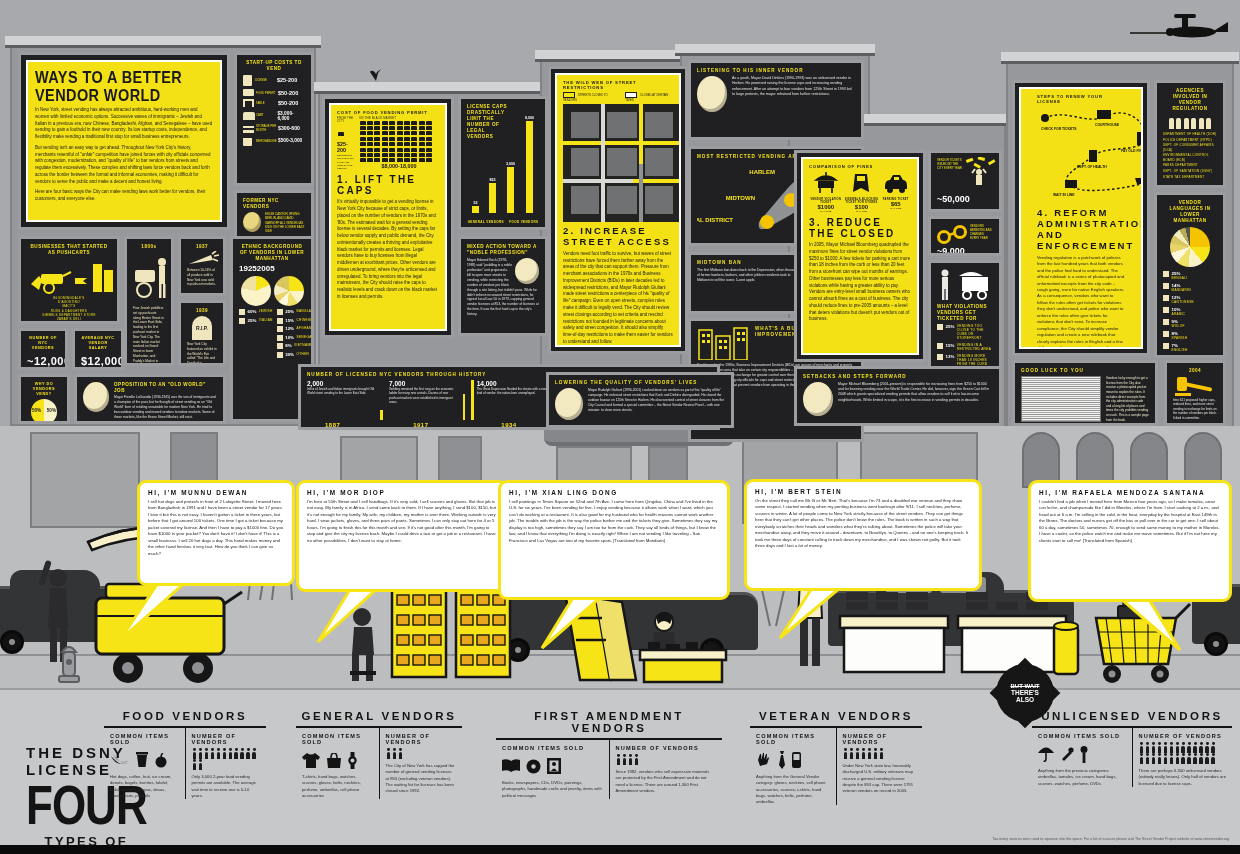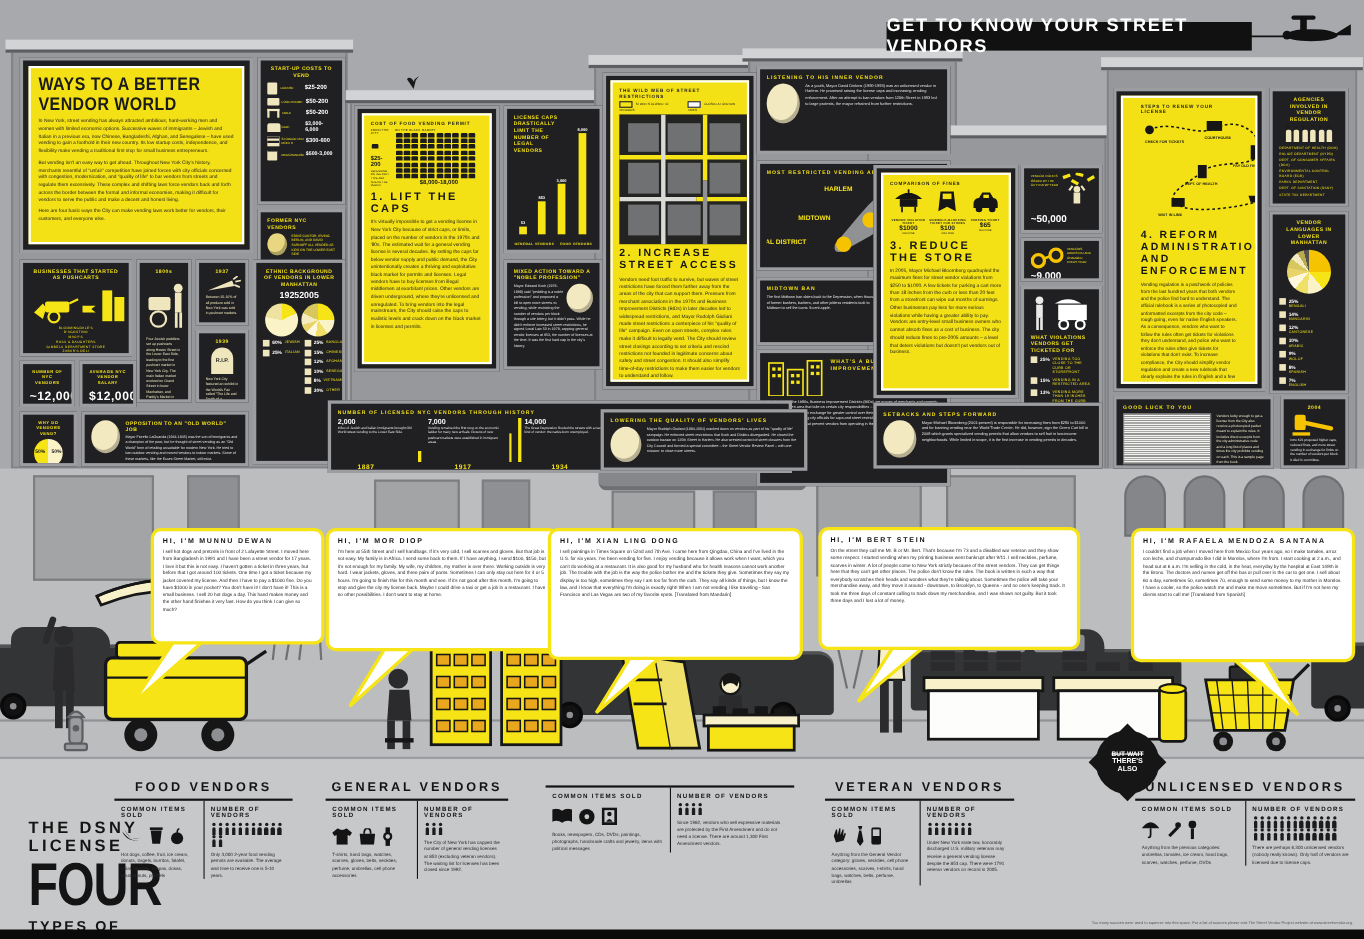--- a/index.html
+++ b/index.html
@@ -48,23 +48,20 @@
   .langit{display:flex;align-items:flex-start;margin-bottom:3px;width:30px;}
   .clip{background:#fdfdfb;border:1px solid #777;
         background-image:repeating-linear-gradient(180deg,#fff 0 1px,#9b9b98 1px 2px,#fff 2px 3px,#b0b0ad 3px 4px);
         opacity:.95;}
 </style>
 </head>
 <body>
 
 <div class="poster">
 
-  <div class="abs" style="left:806px;top:20px;width:332px;height:26px;background:#111;color:#fff;display:flex;align-items:center;justify-content:center;font-weight:bold;font-size:16.5px;letter-spacing:1.5px;z-index:40;">
-    <span>GET TO KNOW YOUR STREET VENDORS</span>
-  </div>
   <svg class="abs" style="left:1130px;top:6px;width:110px;height:42px;z-index:40;" viewBox="0 0 110 42">
     <line x1="0" y1="27" x2="38" y2="27" stroke="#111" stroke-width="1.5"></line>
     <ellipse cx="62" cy="26" rx="24" ry="5.5" fill="#111"></ellipse>
     <rect x="52" y="10" width="6" height="18" fill="#111"></rect>
     <rect x="44" y="8" width="22" height="4" fill="#111" rx="2"></rect>
     <path d="M82 26 L98 16 L98 26 Z" fill="#111"></path>
     <circle cx="40" cy="26" r="4" fill="#111"></circle>
   </svg>
 
   <div class="bldg" style="left:10px;top:44px;width:306px;height:382px;"></div>
@@ -174,21 +171,21 @@
   <div class="blk pad" style="left:178px;top:300px;width:48px;height:66px;z-index:5;">
     <div class="yt" style="text-align:center;">1939</div>
     <div style="width:20px;height:24px;background:#efe6bd;border-radius:10px 10px 0 0;margin:2px auto;text-align:center;">
       <span style="font-size:5px;font-weight:bold;color:#202022;line-height:24px;">R.I.P.</span>
     </div>
     <div class="t4" style="font-size:3.2px;color:#efe6bd;">New York City featured an exhibit in the World's Fair called "The Life and Death of a Pushcart."</div>
   </div>
 
   <div class="blk pad" style="left:230px;top:236px;width:84px;height:186px;z-index:5;">
     <div class="yt" style="text-align:center;margin-bottom:2px;">ETHNIC BACKGROUND OF VENDORS IN LOWER MANHATTAN</div>
-    <div style="display:flex;justify-content:center;">
+    <div style="display:flex;justify-content:flex-start;">
       <span class="wt" style="font-size:8px;">1925</span>
       <span class="wt" style="font-size:8px;">2005</span>
     </div>
     <div style="display:flex;justify-content:space-around;margin:3px 0;">
       <div style="width:30px;height:30px;border-radius:50%;background:conic-gradient(#f6e417 0 18%,#fbf3c8 18% 78%,#efe2a0 78% 100%);"></div>
       <div style="width:30px;height:30px;border-radius:50%;background:conic-gradient(#f6e417 0 25%,#fbf3c8 25% 40%,#efe06a 40% 52%,#fff8dc 52% 62%,#e8d46b 62% 70%,#f3ecc0 70% 82%,#d8c75f 82% 100%);"></div>
     </div>
     <div style="display:flex;gap:4px;">
       <div style="flex:1;">
         <div class="vio">
@@ -504,21 +501,21 @@
               <path d="M2 14 Q2 8 7 8 L10 3 H17 L20 8 Q24 8 24 14 V17 H2 Z" fill="#161616"></path>
               <rect x="11" y="5" width="5" height="3" fill="#f3e015"></rect>
               <circle cx="7" cy="18" r="3" fill="#161616"></circle>
               <circle cx="19" cy="18" r="3" fill="#161616"></circle>
             </svg>
           <div style="font-size:2.6px;font-weight:bold;letter-spacing:.3px;">PARKING TICKET</div>
           <div style="font-size:6px;font-weight:bold;">$65</div>
           <div style="font-size:2.4px;">MAX FINE</div>
         </div>
       </div>
-      <div class="secH"><span>3.</span> <span>REDUCE THE STORE</span></div>
+      <div class="secH"><span>3.</span> <span>REDUCE THE CLOSED</span></div>
       <div class="body4">In 2005, Mayor Michael Bloomberg quadrupled the maximum fines for street vendor violations from $250 to $1000. A few tickets for parking a cart more than 18 inches from the curb or less than 20 feet from a storefront can wipe out months of earnings. Other businesses pay less for more serious violations while having a greater ability to pay. Vendors are entry-level small business owners who cannot absorb fines as a cost of business. The city should reduce fines to pre-2005 amounts – a level that deters violations but doesn't put vendors out of business.</div>
     </div>
   </div>
 
   <div class="blk pad" style="left:928px;top:150px;width:74px;height:62px;z-index:5;">
     <div class="y4" style="width:28px;font-size:2.8px;">VENDOR TICKETS ISSUED BY THE CITY EVERY YEAR</div>
     <svg width="34" height="30" viewBox="0 0 34 30" style="position:absolute;right:3px;top:4px;">
       <g fill="#f6e417">
           <rect x="4" y="2" width="7" height="3" transform="rotate(-20 7 3)"></rect>
           <rect x="16" y="0" width="7" height="3" transform="rotate(15 19 1)"></rect>
@@ -990,21 +987,21 @@
     <div class="bubT">HI, I'M RAFAELA MENDOZA SANTANA</div>
     <div class="bubB">I couldn't find a job when I moved here from Mexico four years ago, so I make tamales, arroz con leche, and champurrado like I did in Morelos, where I'm from. I start cooking at 2 a.m., and head out at 6 a.m. I'm selling in the cold, in the heat, everyday by the hospital at East 149th in the Bronx. The doctors and nurses get off the bus or pull over in the car to get one. I sell about 60 a day, sometimes 50, sometimes 70, enough to send some money to my mother in Morelos. I have a cooler, so the police watch me and make me move sometimes. But if I'm not here my clients start to call me! [Translated from Spanish]</div>
   </div>
 
   <div class="abs" style="left:0;top:688px;width:1240px;height:158px;background:#c7c8ca;z-index:20;border-top:2px solid #9b9da0;"></div>
 
   <div class="abs" style="left:26px;top:744px;z-index:21;color:#141414;">
     <div style="font-weight:bold;font-size:15px;letter-spacing:3px;">THE DSNY</div>
     <div style="font-weight:bold;font-size:15px;letter-spacing:3px;">LICENSE</div>
     <div style="font-weight:900;font-size:44px;letter-spacing:-1px;transform:scaleY(1.25);transform-origin:left top;line-height:1;">FOUR</div>
-    <div style="font-weight:bold;font-size:13px;letter-spacing:2.4px;margin-top:12px;">TYPES OF</div>
+    <div style="font-weight:bold;font-size:13px;letter-spacing:2.4px;margin-top:12px;text-align:center;">TYPES OF</div>
     <div style="font-weight:bold;font-size:13px;letter-spacing:2.4px;">VENDORS</div>
   </div>
 
   <div class="abs" style="left:104px;top:710px;width:162px;z-index:21;">
     <div class="vtTitle">FOOD VENDORS</div>
     <div class="vtRule"></div>
     <div class="vtCols">
       <div class="vtc vtc1">
         <div class="vtH">COMMON ITEMS SOLD</div>
         <div class="vtIcons">
@@ -1054,20 +1051,21 @@
       </div>
       <div class="vtc">
         <div class="vtH">NUMBER OF VENDORS</div>
         <div style="line-height:0;margin:3px 0 4px;"><span class="pp"></span><span class="pp"></span><span class="pp"></span></div>
         <div class="vtT">The City of New York has capped the number of general vending licenses at 853 (excluding veteran vendors). The waiting list for licenses has been closed since 1992.</div>
       </div>
     </div>
   </div>
 
   <div class="abs" style="left:496px;top:710px;width:226px;z-index:21;">
+    <div class="vtTitle">FIRST AMENDMENT VENDORS</div>
     <div class="vtRule"></div>
     <div class="vtCols">
       <div class="vtc vtc1">
         <div class="vtH">COMMON ITEMS SOLD</div>
         <div class="vtIcons">
           <svg width="18" height="14" viewBox="0 0 18 14">
               <path d="M0 1 Q5 -1 9 2 Q13 -1 18 1 V12 Q13 10 9 13 Q5 10 0 12 Z" fill="#141414"></path>
             </svg>
           <svg width="15" height="15" viewBox="0 0 15 15">
               <circle cx="7.5" cy="7.5" r="7" fill="#141414"></circle>

